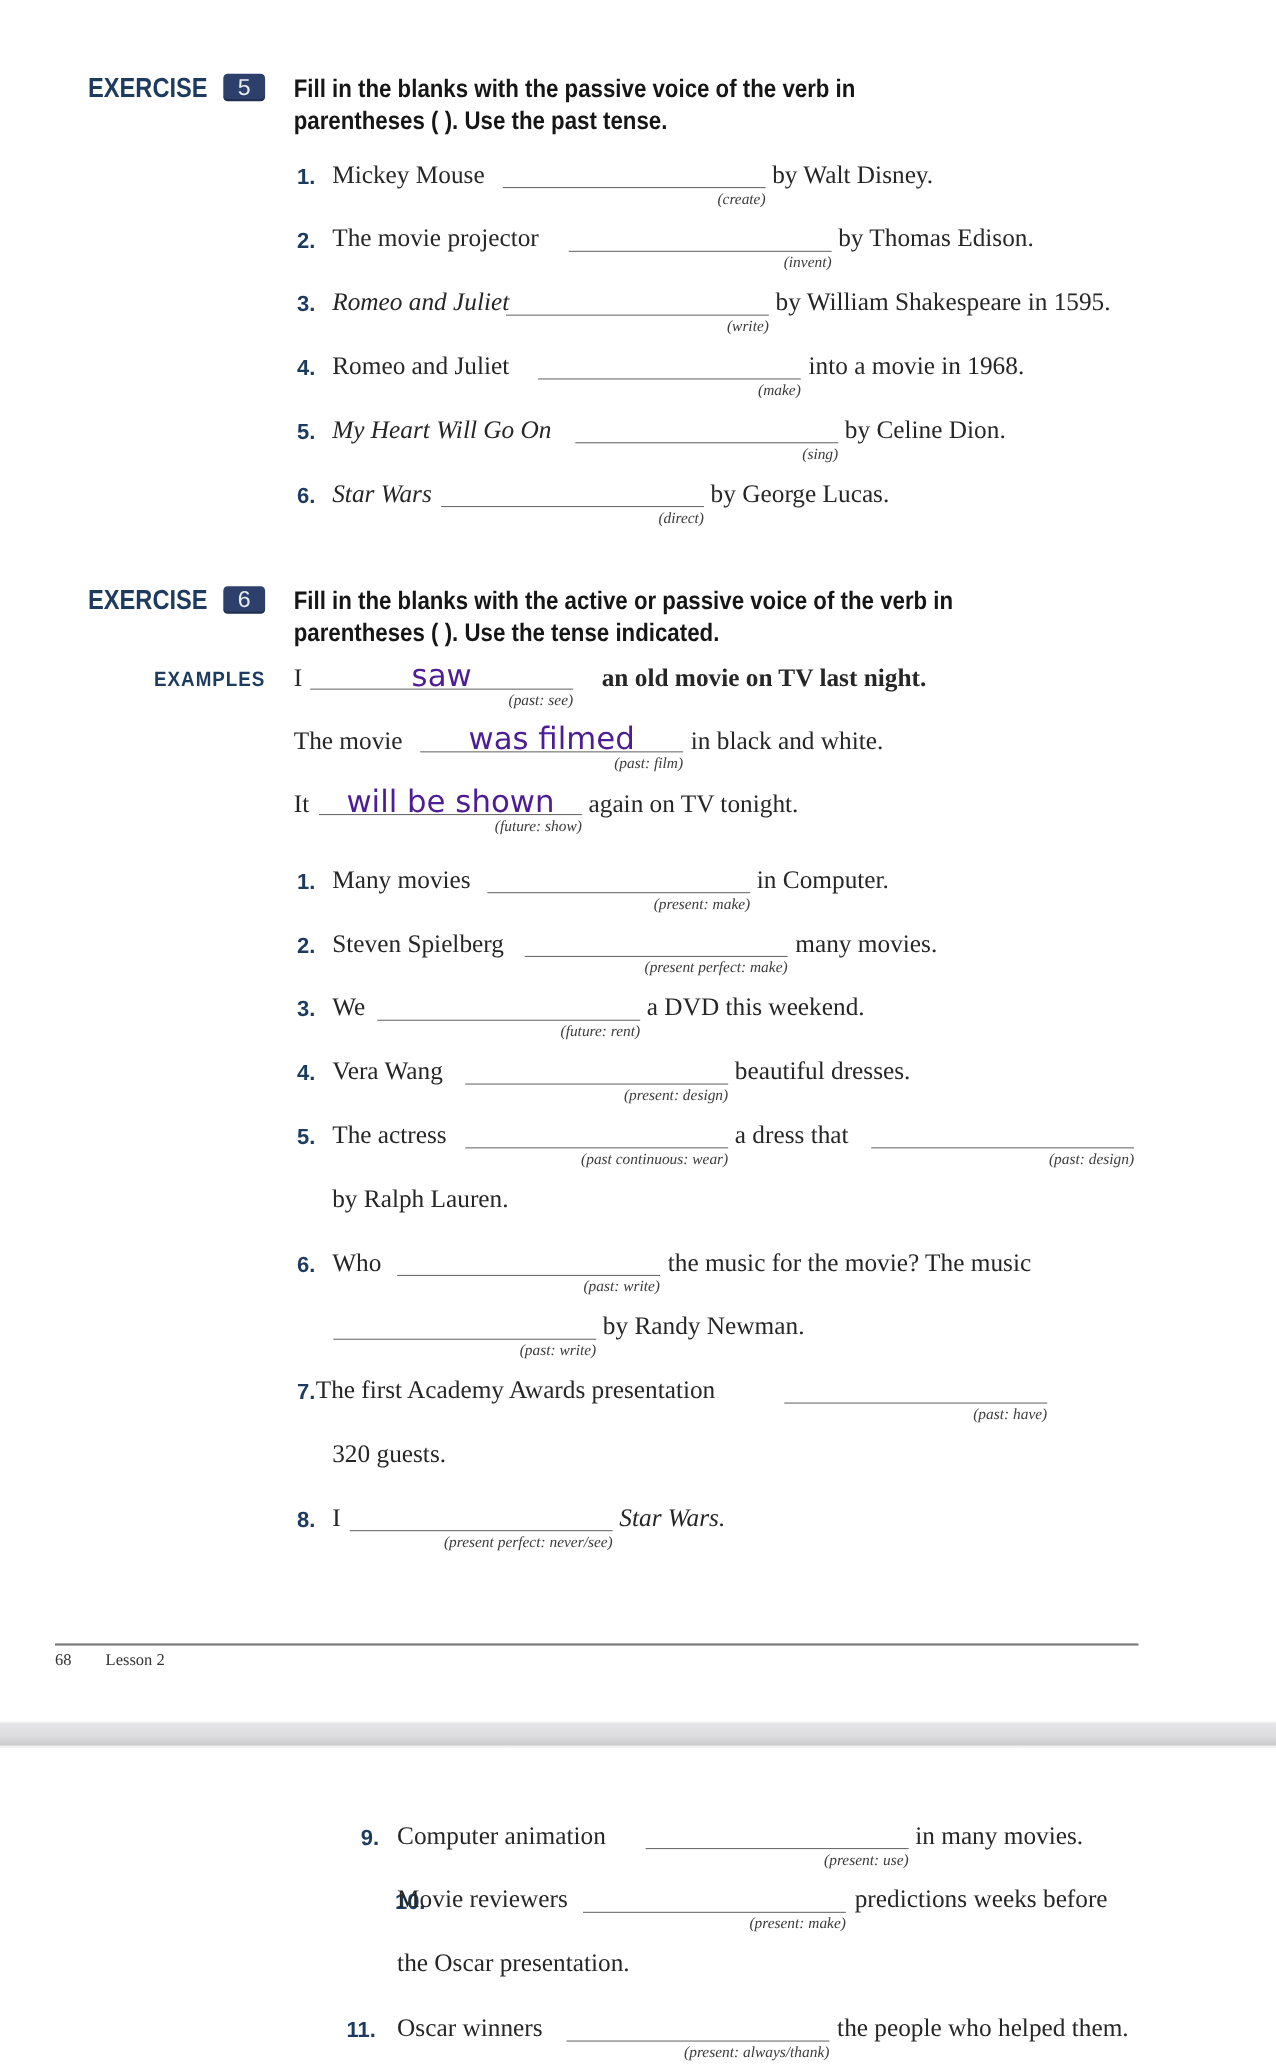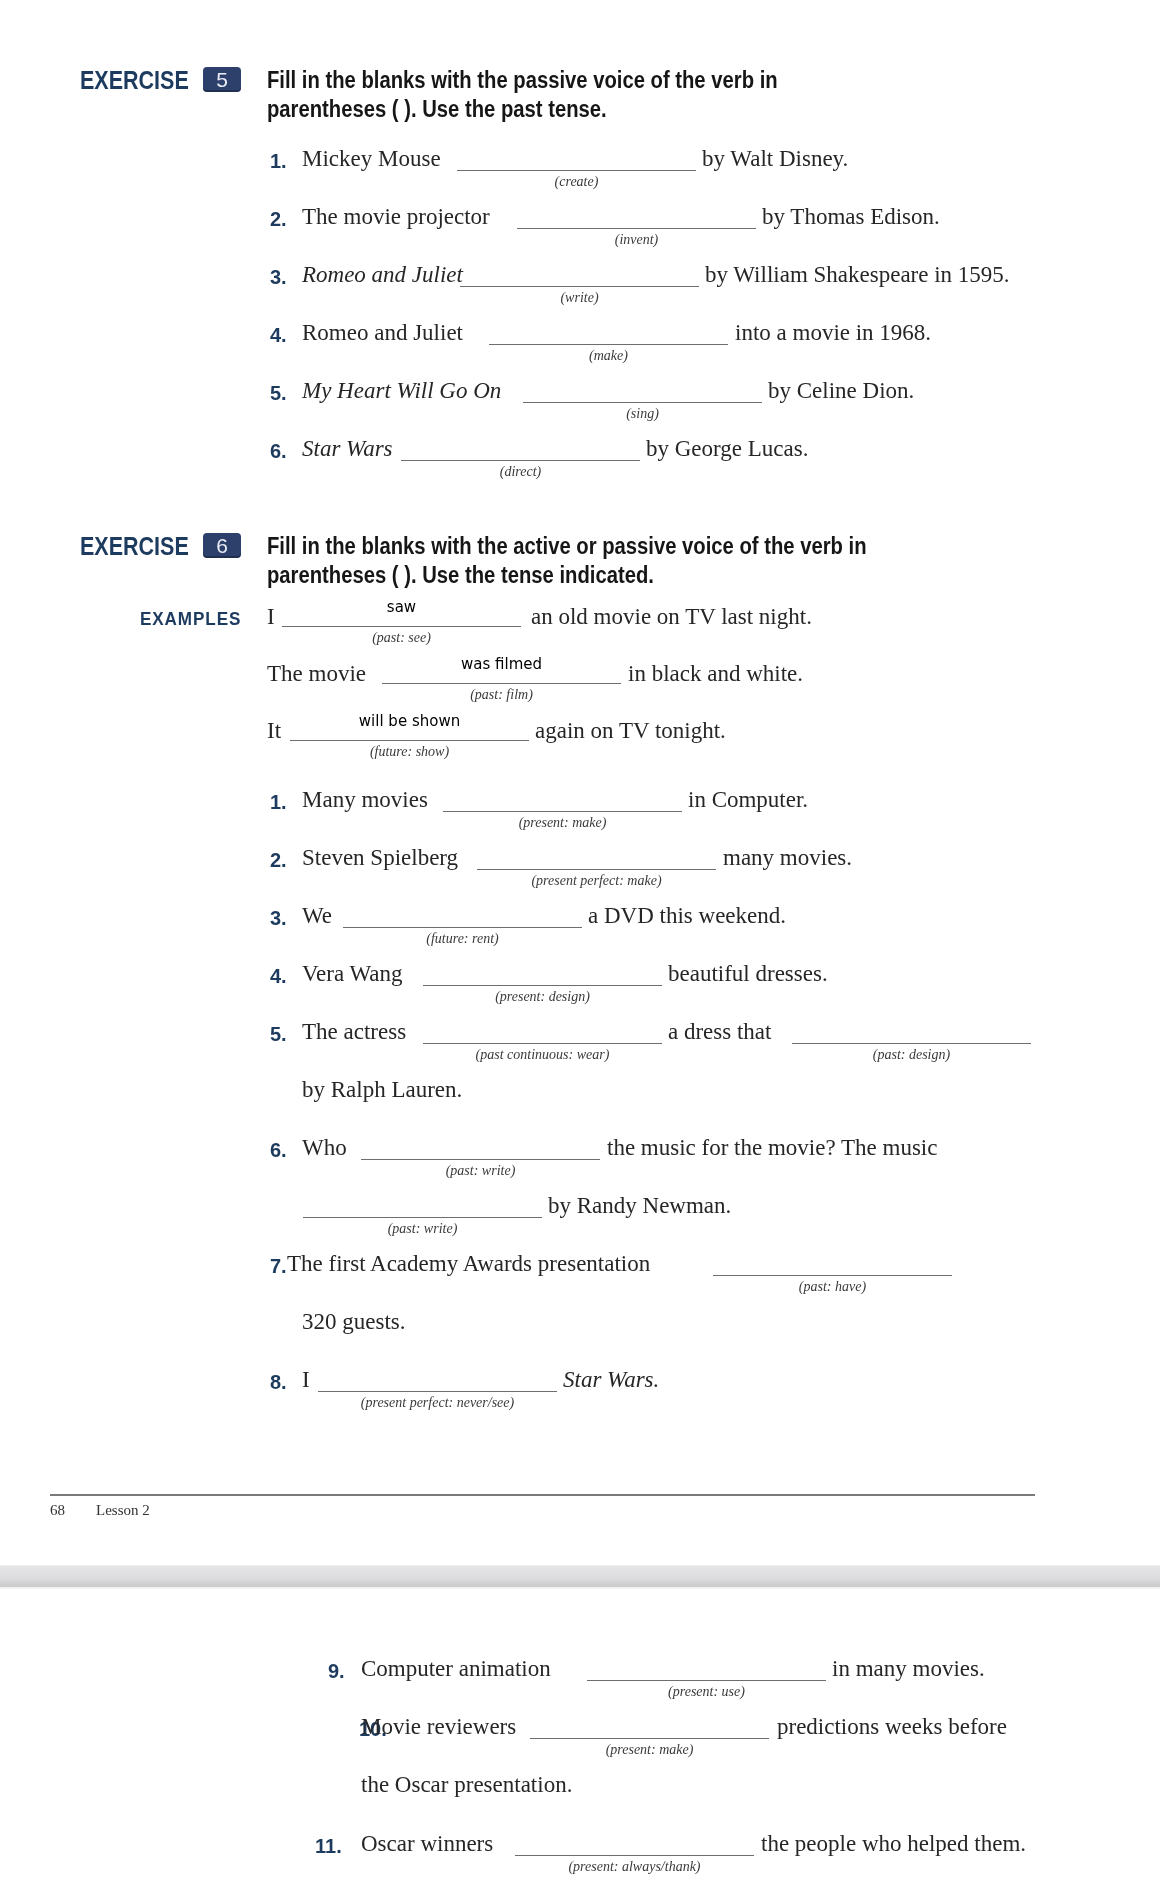--- a/index.html
+++ b/index.html
@@ -31,24 +31,24 @@
     font-weight: bold; color: #1d3b5e; font-size: 19px;
     transform: scaleX(0.9); transform-origin: left top; letter-spacing: 1px;
   }
   .num {
     font-family: "Liberation Sans", "DejaVu Sans", sans-serif;
     font-weight: bold; color: #1d3b5e; font-size: 20px;
   }
   .txt { font-size: 23px; white-space: nowrap; color: #262626; }
   .it { font-style: italic; }
   .blank { height: 0; border-top: 1.5px solid #6e6e6e; }
-  .hint { font-size: 14px; font-style: italic; color: #3a3a3a; white-space: nowrap; text-align: center; }
+  .hint { font-size: 14px; font-style: italic; color: #3a3a3a; white-space: nowrap; text-align: right; }
   .answer {
     font-family: "DejaVu Sans", "Liberation Sans", sans-serif;
-    color: #000000; font-size: 15px; text-align: center; white-space: nowrap;
+    color: #4c1d95; font-size: 28px; text-align: center; white-space: nowrap;
   }
   .divider { height: 0; border-top: 2px solid #7a7a7a; }
   .footer { font-size: 15px; color: #333; white-space: nowrap; }
   .page-gap {
     background: linear-gradient(#e6e6e8, #dcdcdf 60%, #c9c9cc);
     border-top: 1px solid #efefef; border-bottom: 2px solid #f1f1f1;
   }
 </style>
 </head>
 <body>
@@ -114,21 +114,21 @@
   <div class="abs instr" style="left:267px;top:532px;">Fill in the blanks with the active or passive voice of the verb in</div>
   <div class="abs instr" style="left:267px;top:561px;">parentheses ( ). Use the tense indicated.</div>
 
   <div class="abs examples-label" style="left:140px;top:608px;">EXAMPLES</div>
 
   <div>
     <div class="abs txt" style="left:267px;top:604px;">I</div>
     <div class="abs answer" style="left:282px;top:598px;width:239px;">saw</div>
     <div class="abs blank" style="left:282px;top:626px;width:239px;"></div>
     <div class="abs hint" style="left:282px;top:630px;width:239px;">(past: see)</div>
-    <div class="abs txt" style="left:531px;top:604px;">an old movie on TV last night.</div>
+    <div class="abs txt" style="left:547px;top:604px;font-weight:bold;">an old movie on TV last night.</div>
   </div>
 
   <div>
     <div class="abs txt" style="left:267px;top:661px;">The movie</div>
     <div class="abs answer" style="left:382px;top:655px;width:239px;">was filmed</div>
     <div class="abs blank" style="left:382px;top:683px;width:239px;"></div>
     <div class="abs hint" style="left:382px;top:687px;width:239px;">(past: film)</div>
     <div class="abs txt" style="left:628px;top:661px;">in black and white.</div>
   </div>
 

